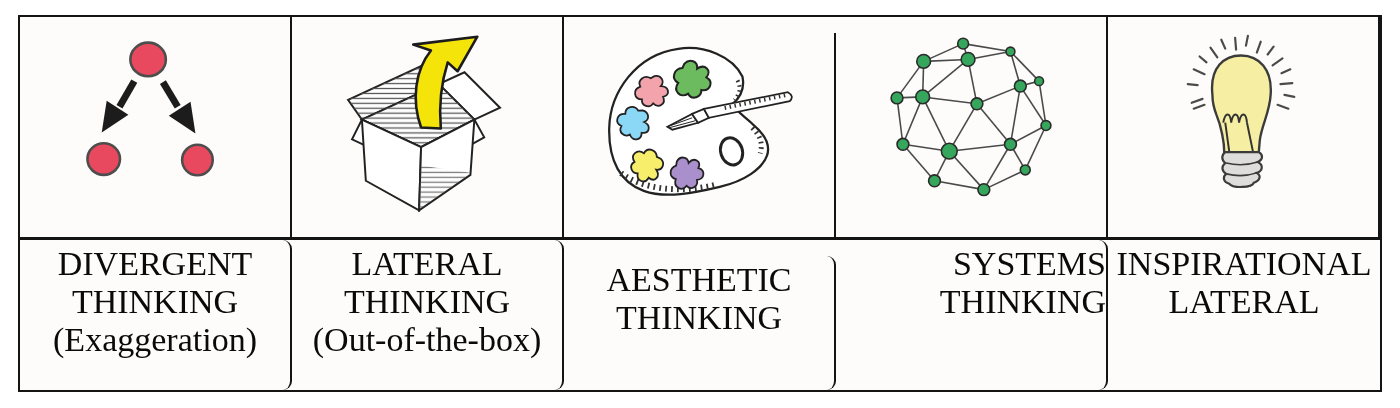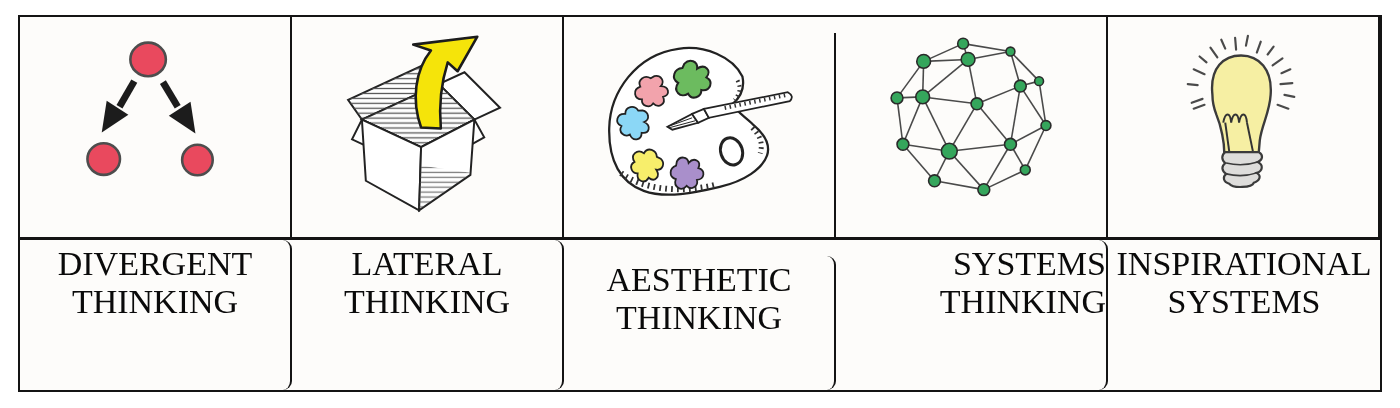--- a/index.html
+++ b/index.html
@@ -181,32 +181,34 @@
                  C 153 161 151 166 145 168 C 143 173 124 174 120 169 C 114 167 113 162 117 159
                  C 112 156 112 151 116 148 C 112 145 112 140 116 137 Z" fill="#dedddb" stroke="#3b3b3b" stroke-width="2.2"></path>
         <path d="M 117 148 Q 133 152 149 147" fill="none" stroke="#3b3b3b" stroke-width="1.6"></path>
         <path d="M 117 159 Q 133 163 148 158" fill="none" stroke="#3b3b3b" stroke-width="1.6"></path>
       </svg>
     </div>
 
     <div class="cell label-cell r2 c1">
       <div class="caps">DIVERGENT
 THINKING</div>
+      <div class="qual">(Exaggeration)</div>
     </div>
     <div class="cell label-cell r2 c2">
       <div class="caps">LATERAL
 THINKING</div>
+      <div class="qual">(Out-of-the-box)</div>
     </div>
     <div class="cell label-cell r2 c3">
       <div class="caps">AESTHETIC
 THINKING</div>
     </div>
     <div class="cell label-cell r2 c4">
       <div class="caps">SYSTEMS
 THINKING</div>
     </div>
     <div class="cell label-cell r2 c5 last">
       <div class="caps">INSPIRATIONAL
-SYSTEMS</div>
+LATERAL</div>
     </div>
 
   </div>
 </div>
 
 </body></html>

